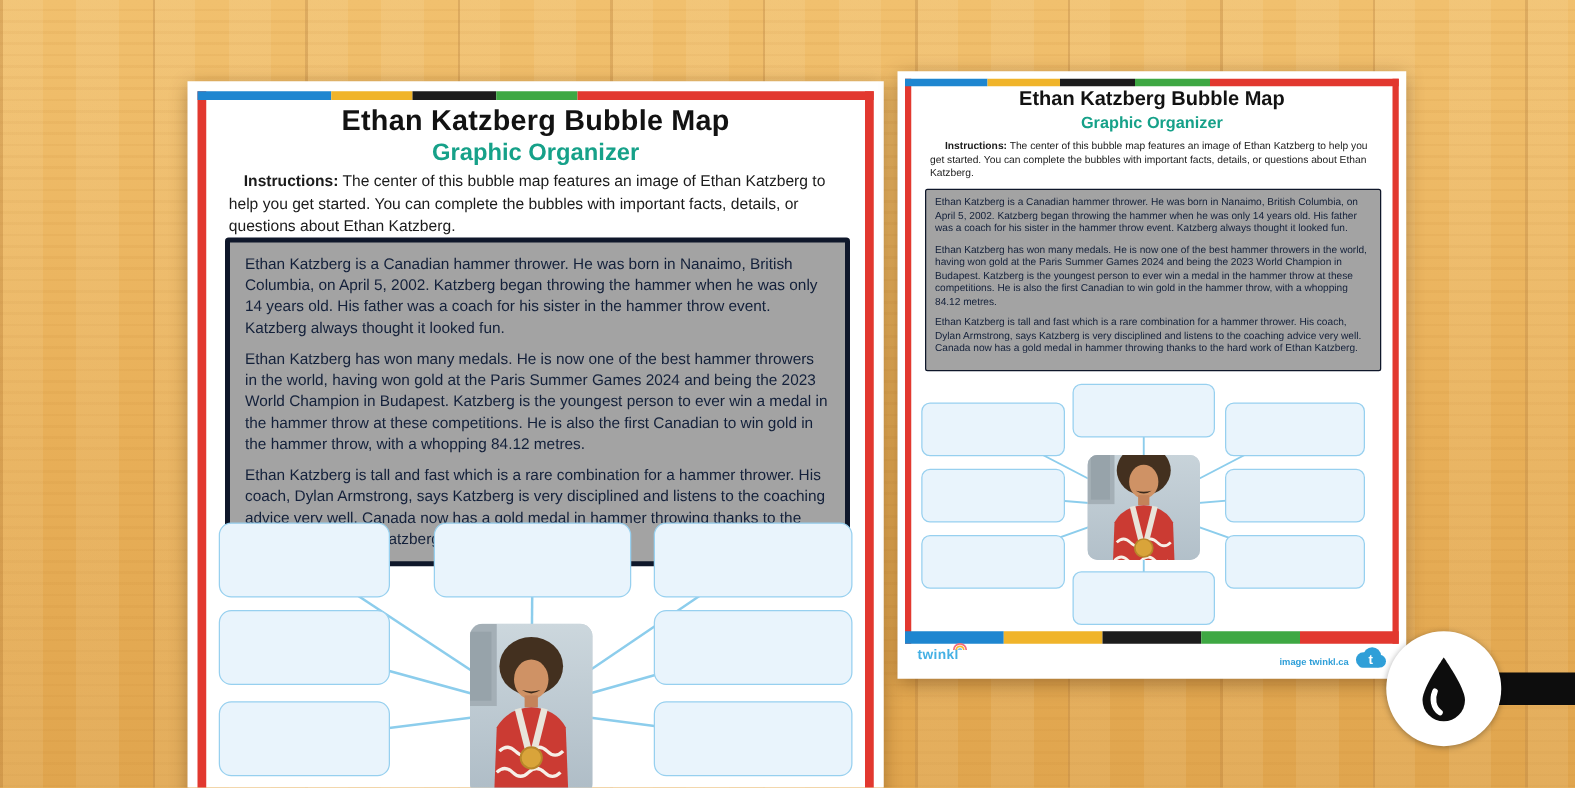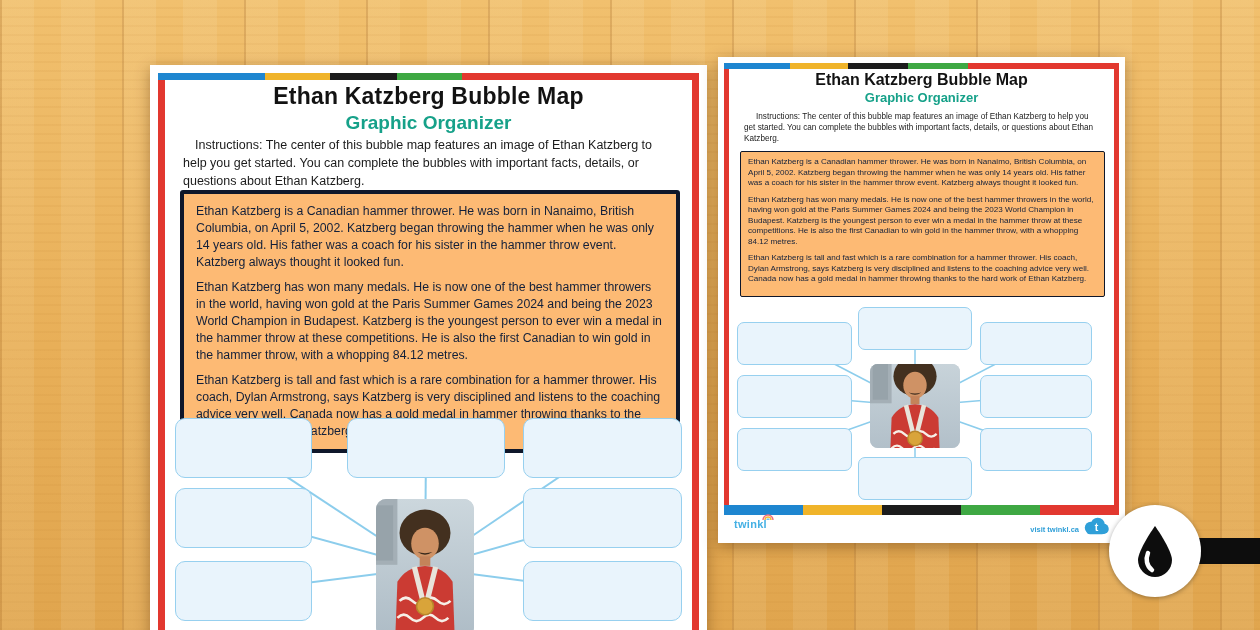--- a/index.html
+++ b/index.html
@@ -38,23 +38,23 @@
   .title{position:absolute;left:0;right:0;text-align:center;font-weight:bold;color:#121212;}
   .subtitle{position:absolute;left:0;right:0;text-align:center;font-weight:bold;color:#16a189;}
   #p1-title{top:18px;font-size:23px;letter-spacing:.2px;}
   #p1-subtitle{top:47px;font-size:19px;}
   #p2-title{top:14px;font-size:16px;}
   #p2-subtitle{top:33px;font-size:13px;}
 
   .instructions{position:absolute;color:#1b1b1b;}
   #p1-instructions{left:33px;right:30px;top:72px;font-size:12.5px;line-height:1.42;}
   #p2-instructions{left:26px;right:24px;top:55px;font-size:8.2px;line-height:1.32;}
-  .instructions b{font-weight:normal;padding-left:12px;}
-
-  .factbox{position:absolute;background:#fdba74;border:4px solid #0f172a;border-radius:3px;color:#13203a;}
+  .instructions b{font-weight:bold;padding-left:12px;}
+
+  .factbox{position:absolute;background:#a3a3a3;border:4px solid #0f172a;border-radius:3px;color:#13203a;}
   #p1-factbox{left:30px;right:27px;top:125px;padding:9px 12px;font-size:12.3px;line-height:1.38;}
   #p2-factbox{left:22px;right:20px;top:94px;padding:5px 7px;font-size:8.1px;line-height:1.3;border-width:1.5px;border-radius:2px;}
   .factbox p{margin:0 0 8px 0;}
   #p2-factbox p{margin:0 0 6px 0;}
   .factbox p:last-child{margin-bottom:0;}
 
   
   .bubblemap{position:absolute;}
   #p1-map{left:25px;top:350px;width:507px;height:345px;}
   #p2-map{left:19px;top:250px;width:369px;height:196px;}
@@ -226,21 +226,21 @@
       </svg>
     </div>
   </div>
 
   <div class="brand">twinkl</div>
   <svg class="rainbow" viewBox="0 0 12 7">
     <path d="M1 7 A5 5 0 0 1 11 7" fill="none" stroke="#f26d7d" stroke-width="1.4"></path>
     <path d="M3 7 A3 3 0 0 1 9 7" fill="none" stroke="#f7b733" stroke-width="1.4"></path>
     <path d="M5 7 A1 1 0 0 1 7 7" fill="none" stroke="#6cc5f0" stroke-width="1.4"></path>
   </svg>
-  <div class="visit">visit twinkl.ca</div>
+  <div class="visit">image twinkl.ca</div>
   <svg class="cloud" viewBox="0 0 22 16">
     <g fill="#2f9fd8">
       <circle cx="6.5" cy="9.5" r="5"></circle>
       <circle cx="12.5" cy="7" r="6"></circle>
       <circle cx="17.5" cy="10.5" r="4.3"></circle>
       <rect x="3" y="9" width="16" height="6" rx="3"></rect>
     </g>
     <text x="11.5" y="12.5" fill="#ffffff" font-size="9" font-weight="bold" text-anchor="middle" font-family="Liberation Sans, sans-serif">t</text>
   </svg>
 </div>

